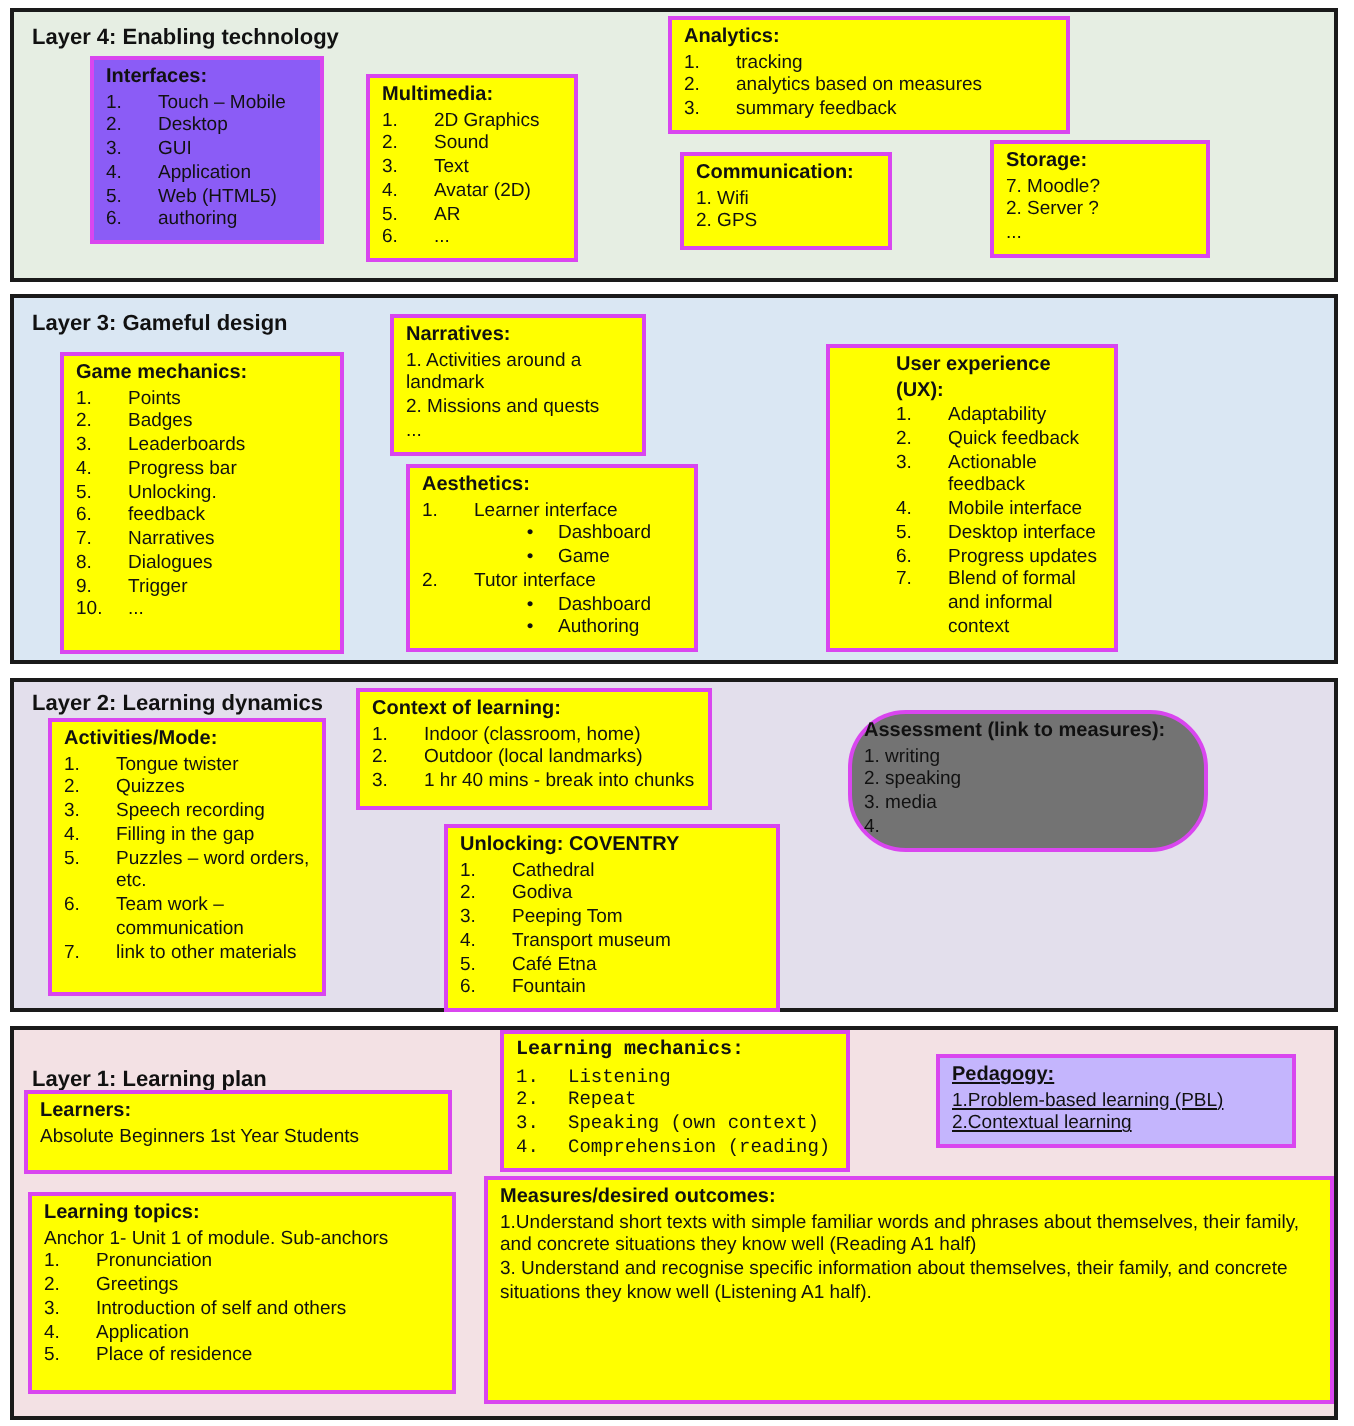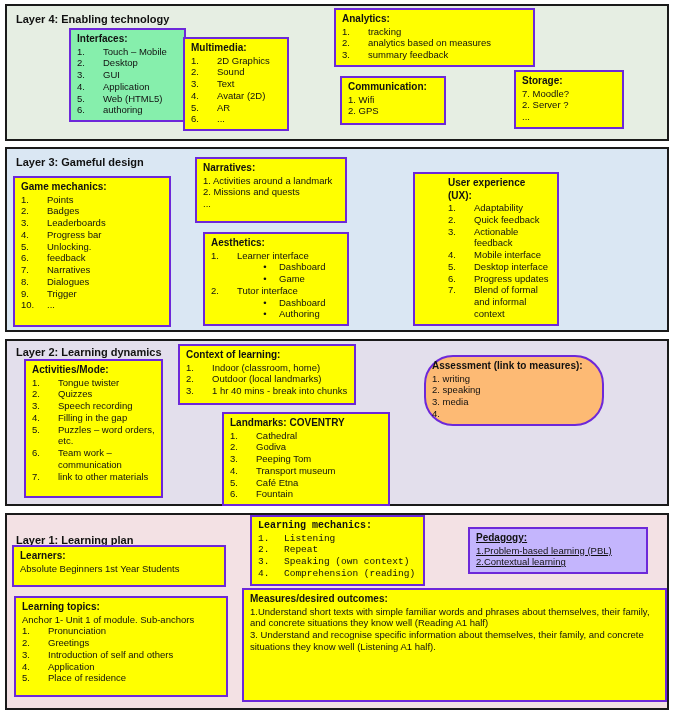--- a/index.html
+++ b/index.html
@@ -10,40 +10,40 @@
   .layer{position:absolute;border:2px solid #1a1a1a;box-sizing:border-box;}
   .layer-label{position:absolute;left:9px;top:7px;font-weight:bold;font-size:11px;white-space:nowrap;}
   .l4{left:5px;top:4px;width:664px;height:137px;}
   .l3{left:5px;top:147px;width:664px;height:185px;}
   .l2{left:5px;top:339px;width:664px;height:167px;}
   .l1{left:5px;top:513px;width:664px;height:197px;}
   .l2 .layer-label{top:5px;}
   .l1 .layer-label{top:19px;}
 
   .box{
-    position:absolute;border:2px solid #6d28d9;box-sizing:border-box;
+    position:absolute;border:2px solid #d946ef;box-sizing:border-box;
     padding:3px 6px 4px;font-size:9.5px;line-height:1.24;
   }
   .box-title{font-weight:bold;font-size:10px;line-height:1.25;}
   .li{display:flex;}
   .li .marker{flex:0 0 26px;}
   .li .txt{flex:1 1 auto;}
   .li.bullet{padding-left:40px;}
   .li.bullet .marker{flex:0 0 28px;text-align:center;}
   .li.line,.li.para{display:block;}
 
   
   .b-interfaces{left:45px;top:28px;width:117px;min-height:92px;}
   .b-multimedia{left:183px;top:37px;width:106px;min-height:88px;}
   .b-analytics{left:334px;top:8px;width:201px;min-height:53px;}
   .b-communication{left:340px;top:76px;width:106px;min-height:49px;}
-  .b-storage{left:514px;top:70px;width:110px;min-height:55px;}
+  .b-storage{left:495px;top:70px;width:110px;min-height:55px;}
   
-  .b-game-mechanics{left:13px;top:176px;width:158px;min-height:151px;}
-  .b-narratives{left:195px;top:157px;width:152px;min-height:66px;}
+  .b-game-mechanics{left:30px;top:176px;width:142px;min-height:151px;}
+  .b-narratives{left:195px;top:157px;width:128px;min-height:66px;}
   .b-aesthetics{left:203px;top:232px;width:146px;min-height:91px;}
   .b-ux{left:413px;top:172px;width:146px;min-height:130px;padding-left:33px;}
   
   .b-activities{left:24px;top:359px;width:139px;min-height:139px;}
   .b-context{left:178px;top:344px;width:178px;min-height:61px;}
   .b-landmarks{left:222px;top:412px;width:168px;min-height:90px;}
   .b-assessment{left:424px;top:355px;width:180px;min-height:65px;}
   
   .b-learners{left:12px;top:545px;width:214px;min-height:42px;}
   .b-mechanics{left:250px;top:515px;width:175px;min-height:68px;font-family:Liberation Mono, monospace;}
@@ -62,21 +62,21 @@
   <div class="layer l3" style="background: rgb(218, 231, 243);">
     <div class="layer-label">Layer 3: Gameful design</div>
   </div>
   <div class="layer l2" style="background: rgb(227, 223, 236);">
     <div class="layer-label">Layer 2: Learning dynamics</div>
   </div>
   <div class="layer l1" style="background: rgb(243, 225, 228);">
     <div class="layer-label">Layer 1: Learning plan</div>
   </div>
 
-  <div class="box b-interfaces" style="background: #86efac; margin-left: 24px;">
+  <div class="box b-interfaces" style="background: #8b5cf6;">
     <div class="box-title">Interfaces:</div>
     <div>
         <div class="li tab">
           <span class="marker">1.</span>
           <span class="txt">Touch – Mobile</span>
         </div>
         <div class="li tab">
           <span class="marker">2.</span>
           <span class="txt">Desktop</span>
         </div>
@@ -320,21 +320,21 @@
           <span class="marker">2.</span>
           <span class="txt">Outdoor (local landmarks)</span>
         </div>
         <div class="li tab">
           <span class="marker">3.</span>
           <span class="txt">1 hr 40 mins - break into chunks</span>
         </div>
       </div>
   </div>
   <div class="box b-landmarks" style="background: rgb(255, 255, 0);">
-    <div class="box-title">Landmarks: COVENTRY</div>
+    <div class="box-title">Unlocking: COVENTRY</div>
     <div>
         <div class="li tab">
           <span class="marker">1.</span>
           <span class="txt">Cathedral</span>
         </div>
         <div class="li tab">
           <span class="marker">2.</span>
           <span class="txt">Godiva</span>
         </div>
         <div class="li tab">
@@ -348,21 +348,21 @@
         <div class="li tab">
           <span class="marker">5.</span>
           <span class="txt">Café Etna</span>
         </div>
         <div class="li tab">
           <span class="marker">6.</span>
           <span class="txt">Fountain</span>
         </div>
       </div>
   </div>
-  <div class="box b-assessment" style="background: #fdba74; border-radius: 29px;">
+  <div class="box b-assessment" style="background: #737373; border-radius: 29px;">
     <div class="box-title">Assessment (link to measures):</div>
     <div>
         <div class="li line">1. writing</div>
         <div class="li line">2. speaking</div>
         <div class="li line">3. media</div>
         <div class="li line">4.</div>
       </div>
   </div>
 
   <div class="box b-learners" style="background: rgb(255, 255, 0);">

